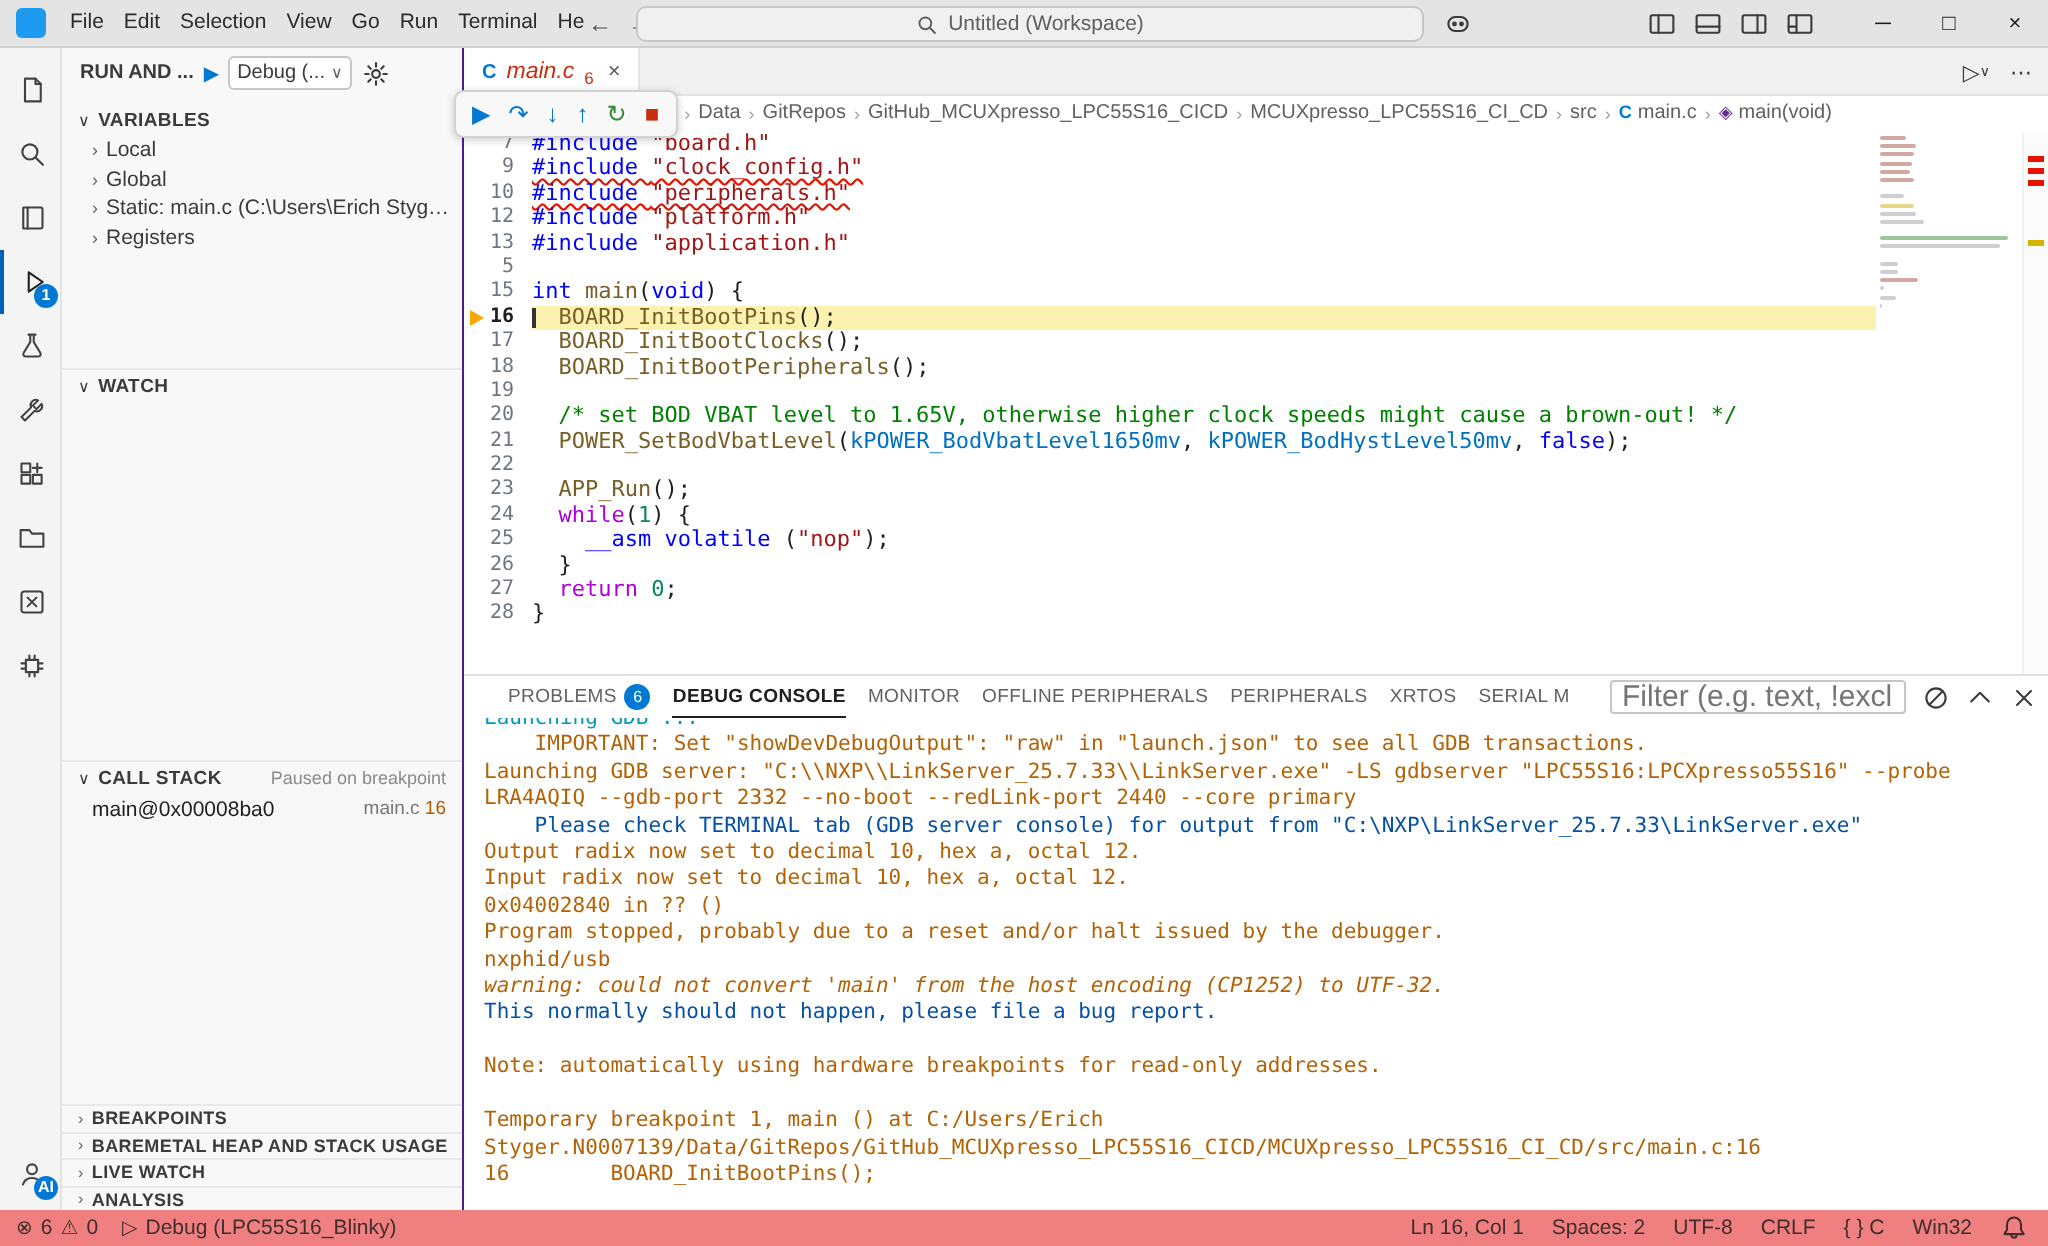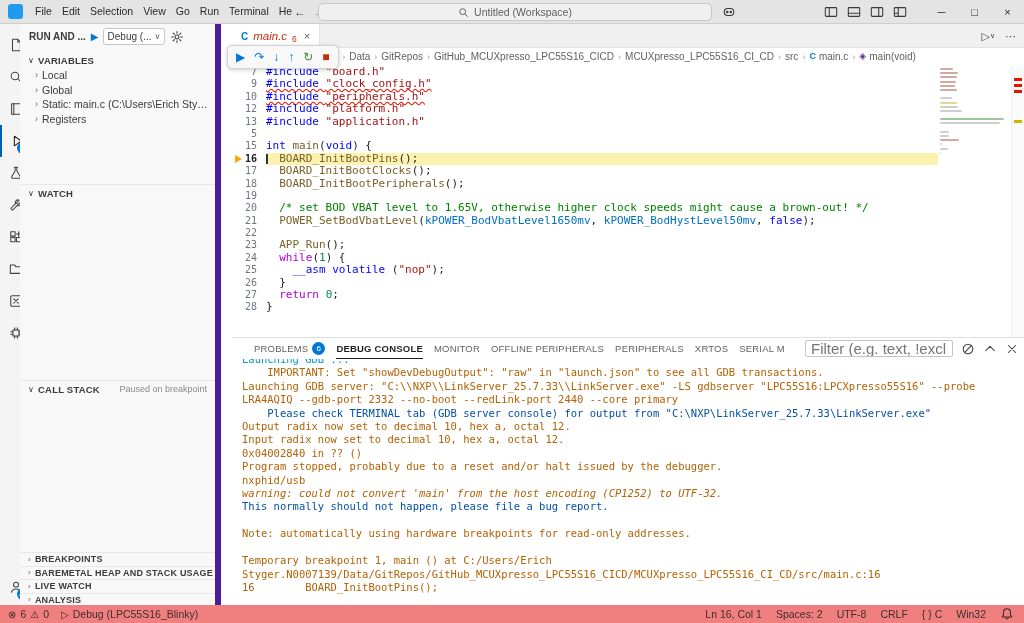--- a/index.html
+++ b/index.html
@@ -21,21 +21,21 @@
 
 .main{position:absolute;top:24px;bottom:18px;left:0;right:0}
 
 .activitybar{position:absolute;left:0;top:0;bottom:0;width:31px;background:#f4f4f4;border-right:1px solid #e3e3e3;display:flex;flex-direction:column;align-items:stretch;padding-top:5px}
 .ab-top,.ab-bottom{display:flex;flex-direction:column}
 .ab-bottom{margin-top:auto;padding-bottom:2px}
 .ab-icon{width:31px;height:32px;display:flex;align-items:center;justify-content:center;position:relative;color:#424242}
 .ab-icon.active{border-left:2px solid #005fb8;color:#1f1f1f}
 .ab-badge{position:absolute;right:2px;bottom:3px;min-width:12px;height:12px;border-radius:7px;background:#0078d4;color:#fff;font-size:8px;line-height:12px;text-align:center;padding:0 2px;font-weight:bold}
 
-.sidebar{position:absolute;left:20px;top:0;bottom:0;width:201px;background:#f8f8f8;border-right:6px solid #4c1d95;overflow:hidden}
+.sidebar{position:absolute;left:31px;top:0;bottom:0;width:201px;background:#f8f8f8;border-right:1px solid #4c1d95;overflow:hidden}
 .sb-toolbar{height:25px;display:flex;align-items:center;padding:0 4px 0 9px;gap:4px}
 .sb-title{font-size:10px;font-weight:bold;color:#3b3b3b;white-space:nowrap}
 .sb-play{color:#0078d4;font-size:10px;margin-left:1px}
 .sb-config{display:flex;align-items:center;border:1px solid #c6c6c6;background:#fff;border-radius:3px;height:17px;padding:0 4px;font-size:10px;color:#3b3b3b;gap:3px;max-width:76px;white-space:nowrap;overflow:hidden}
 .sb-config .dd{font-size:8px;color:#616161}
 .sb-gear{color:#3b3b3b;margin-left:1px}
 .sec{position:absolute;left:0;right:0}
 .sec-variables{top:28px}
 .sec-watch{top:160px;border-top:1px solid #e8e8e8}
 .sec-callstack{top:356px;border-top:1px solid #e8e8e8}
@@ -303,20 +303,24 @@
             <span>WATCH</span>
           </div>
       </div>
 
       <div class="sec sec-callstack">
         <div class="sec-header">
           <span class="chev">∨</span>
           <span>CALL STACK</span>
           <span class="cs-status">Paused on breakpoint</span>
         </div>
+        <div class="cs-frame">
+          <span class="cs-name">main@0x00008ba0</span>
+          <span class="cs-file"><span>main.c</span> <span class="cs-line">16</span></span>
+        </div>
       </div>
 
       <div class="sb-bottomsecs" id="sbBottom">
           <div class="collapsed-header">
             <span class="chev">›</span>
             <span>BREAKPOINTS</span>
           </div>
           <div class="collapsed-header">
             <span class="chev">›</span>
             <span>BAREMETAL HEAP AND STACK USAGE</span>

